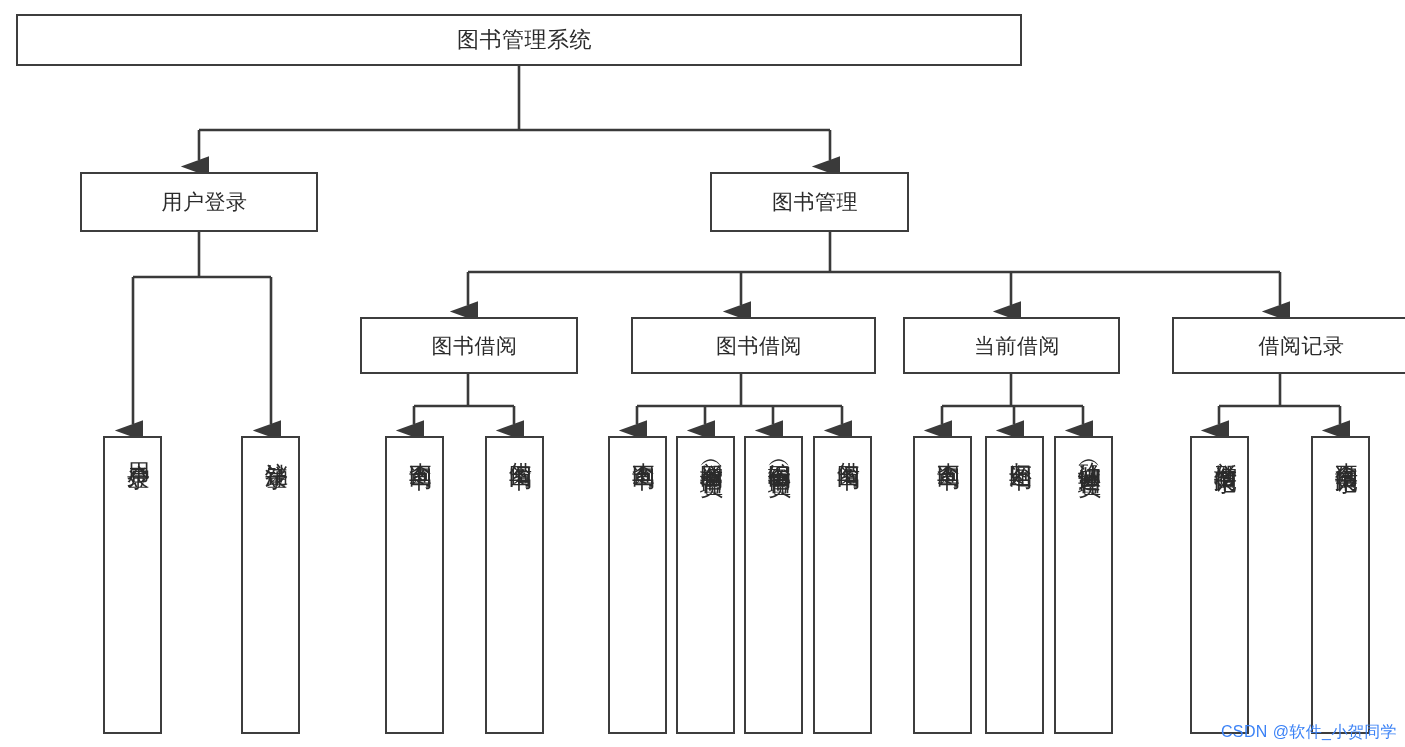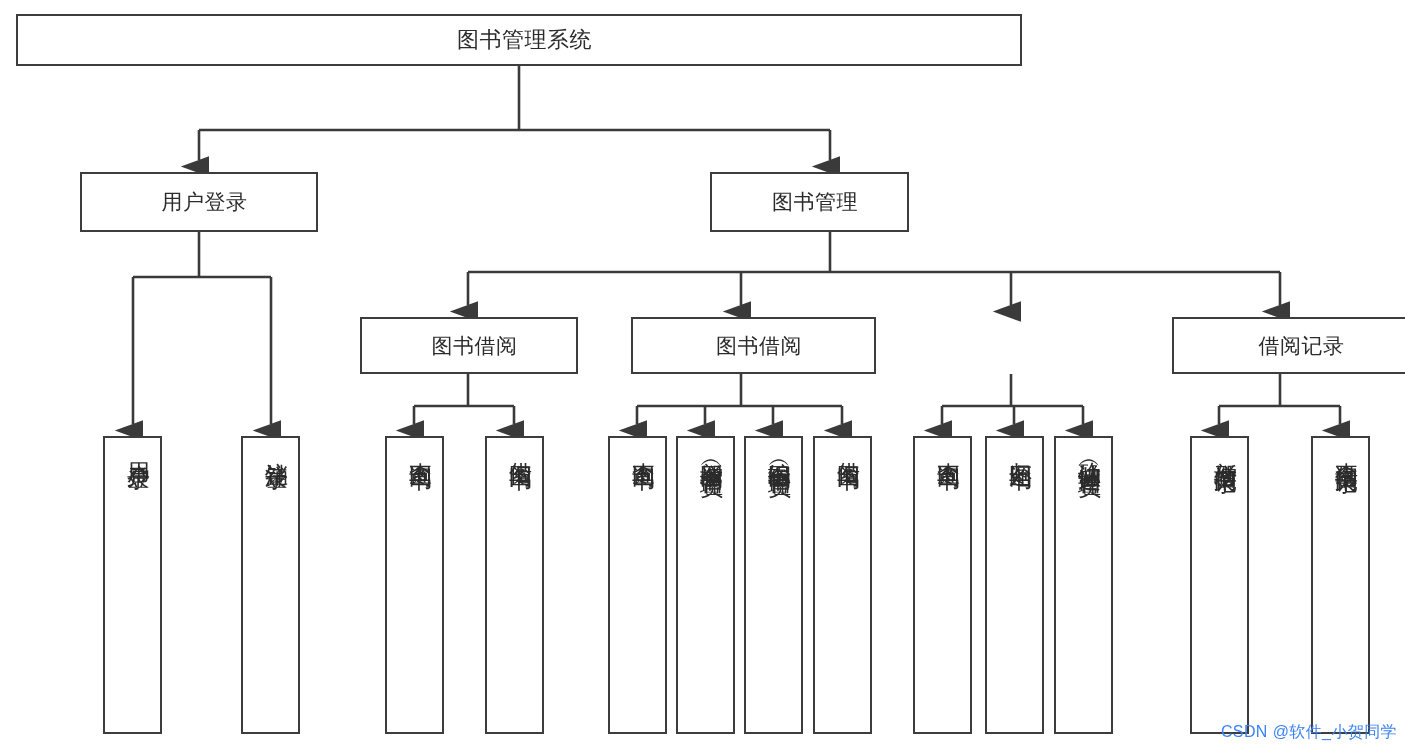--- a/index.html
+++ b/index.html
@@ -135,20 +135,23 @@
   <div class="node horizontal" style="left:710px; top:172px; width:199px; height:60px;">
     <span class="node-label">图书管理</span>
   </div>
 
   <div class="node horizontal" style="left:360px; top:317px; width:218px; height:57px;">
     <span class="node-label">图书借阅</span>
   </div>
   <div class="node horizontal" style="left:631px; top:317px; width:245px; height:57px;">
     <span class="node-label">图书借阅</span>
   </div>
+  <div class="node horizontal" style="left:903px; top:317px; width:217px; height:57px;">
+    <span class="node-label">当前借阅</span>
+  </div>
   <div class="node horizontal" style="left:1172px; top:317px; width:248px; height:57px;">
     <span class="node-label">借阅记录</span>
   </div>
 
   <div class="node vertical" style="left:103px; top:436px; width:59px; height:298px;">
     <span class="node-label">用户登录</span>
   </div>
   <div class="node vertical" style="left:241px; top:436px; width:59px; height:298px;">
     <span class="node-label">注销登录</span>
   </div>

